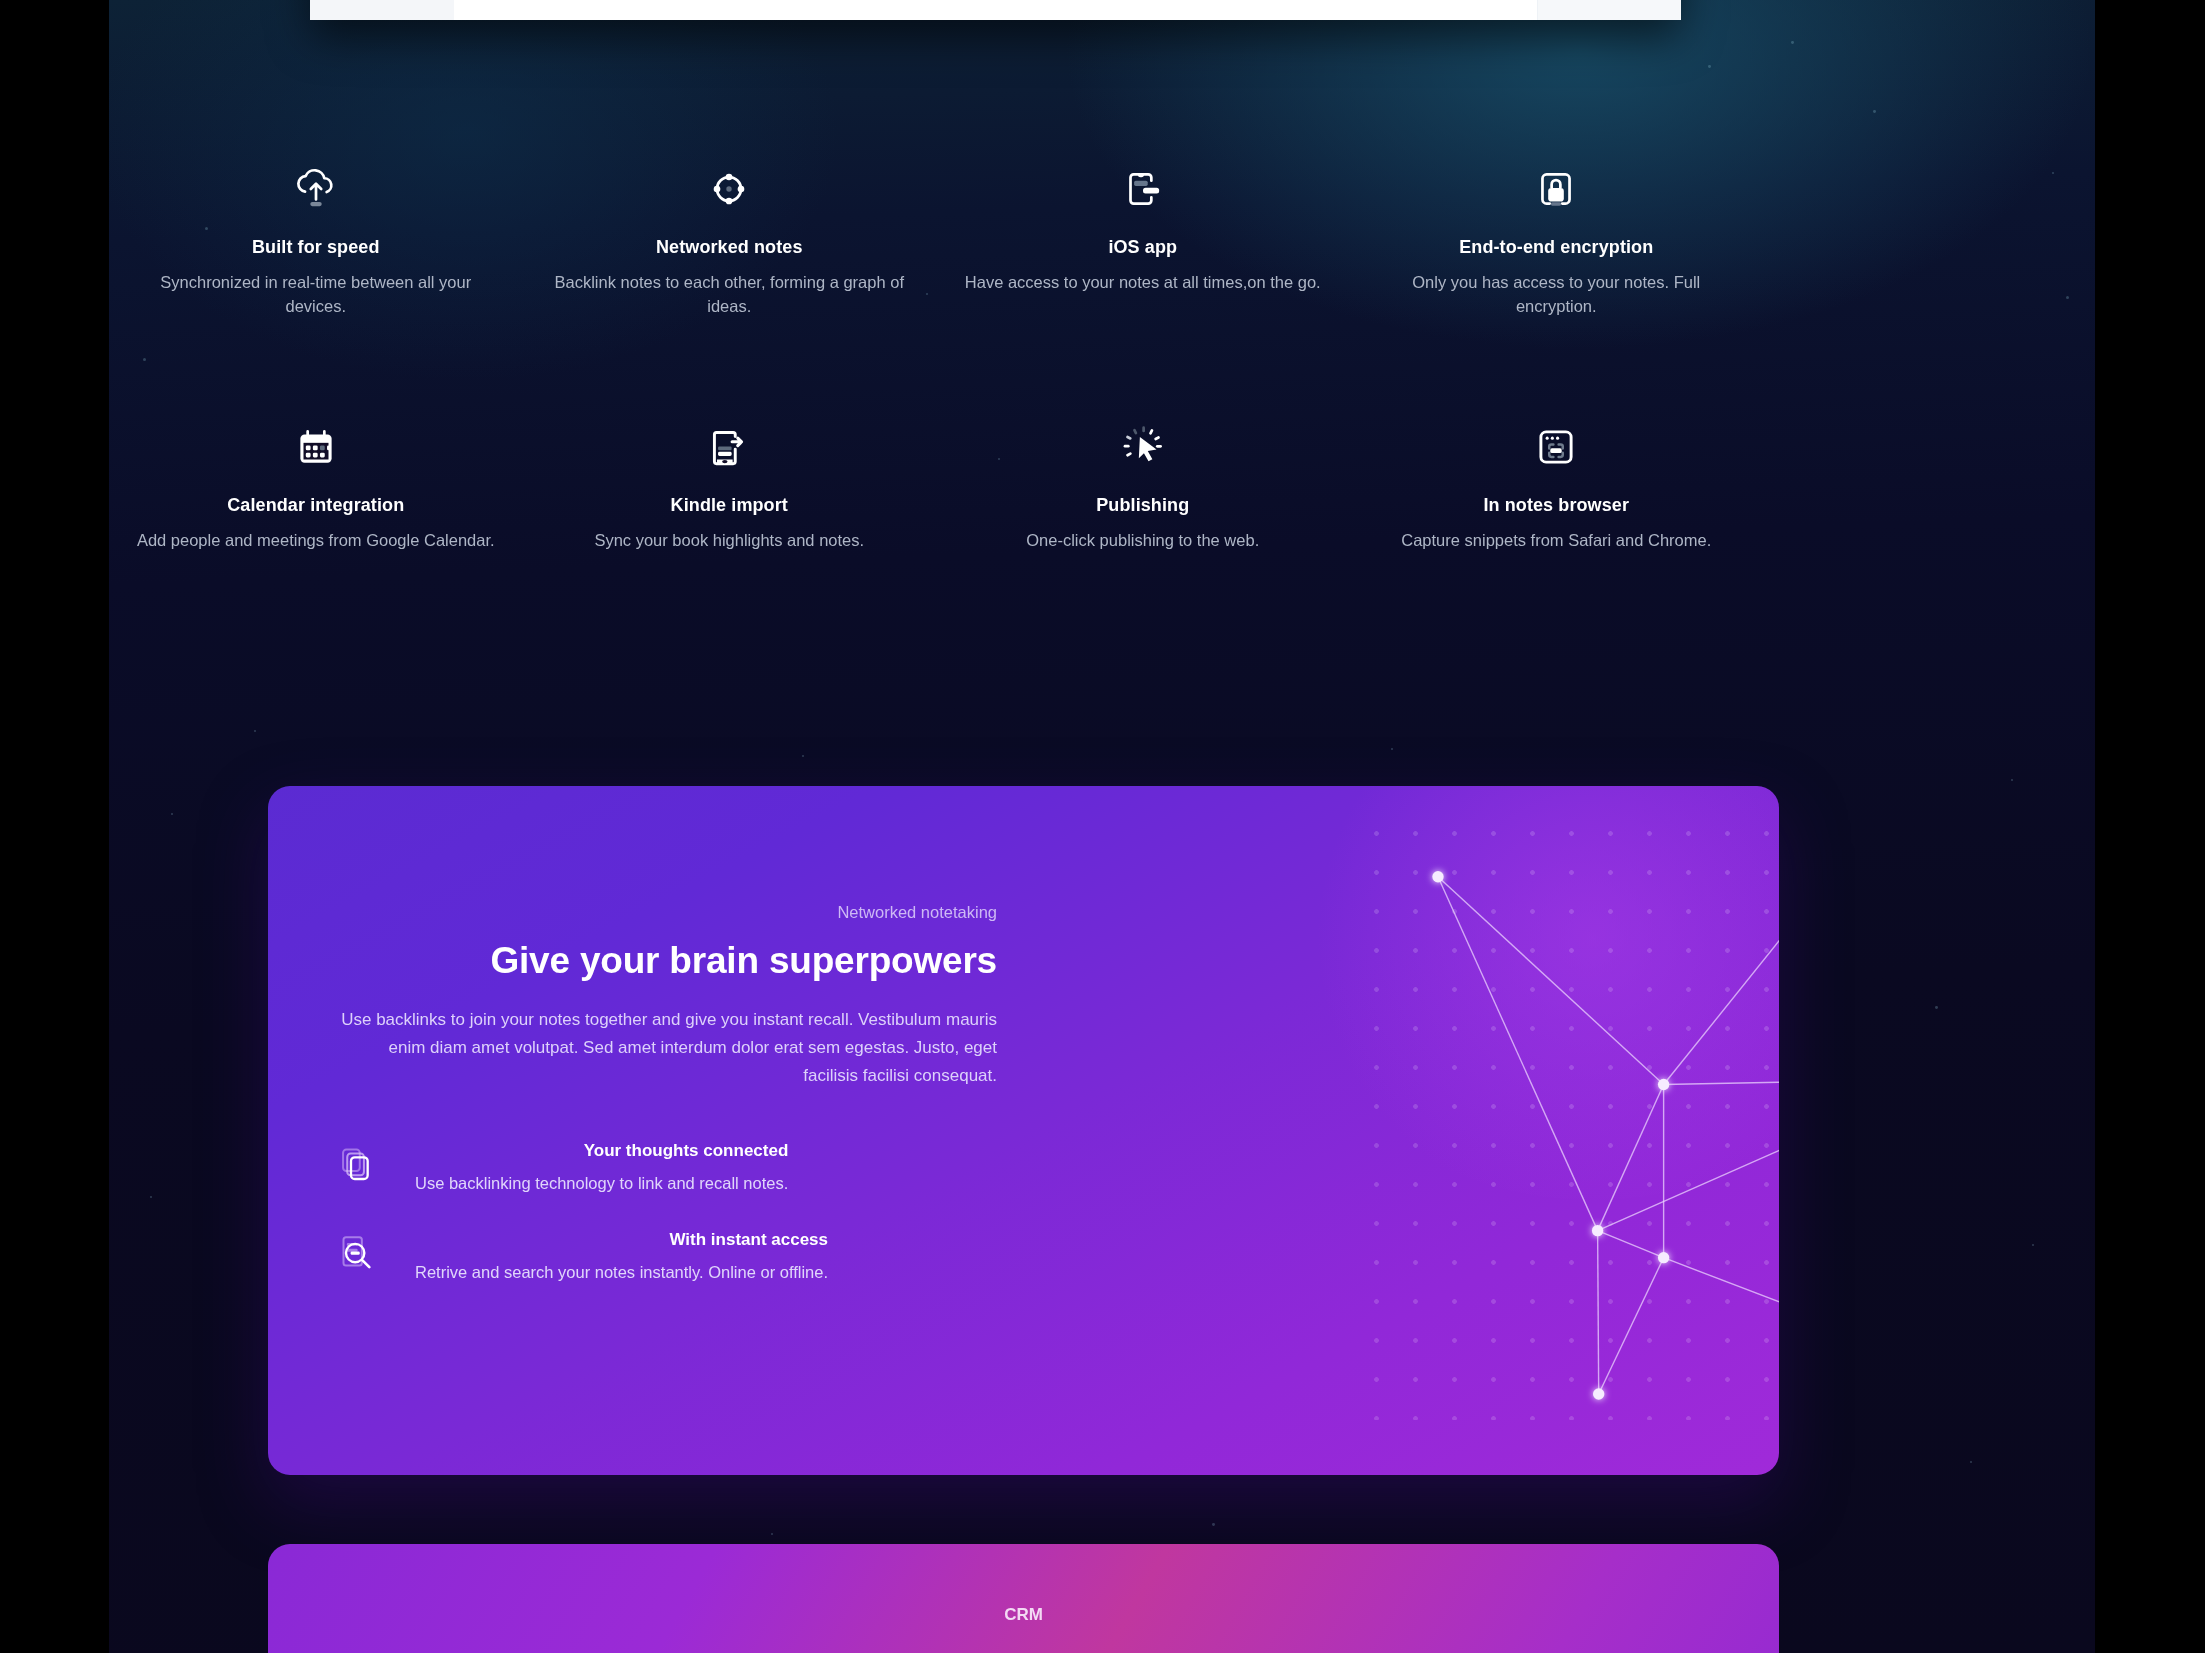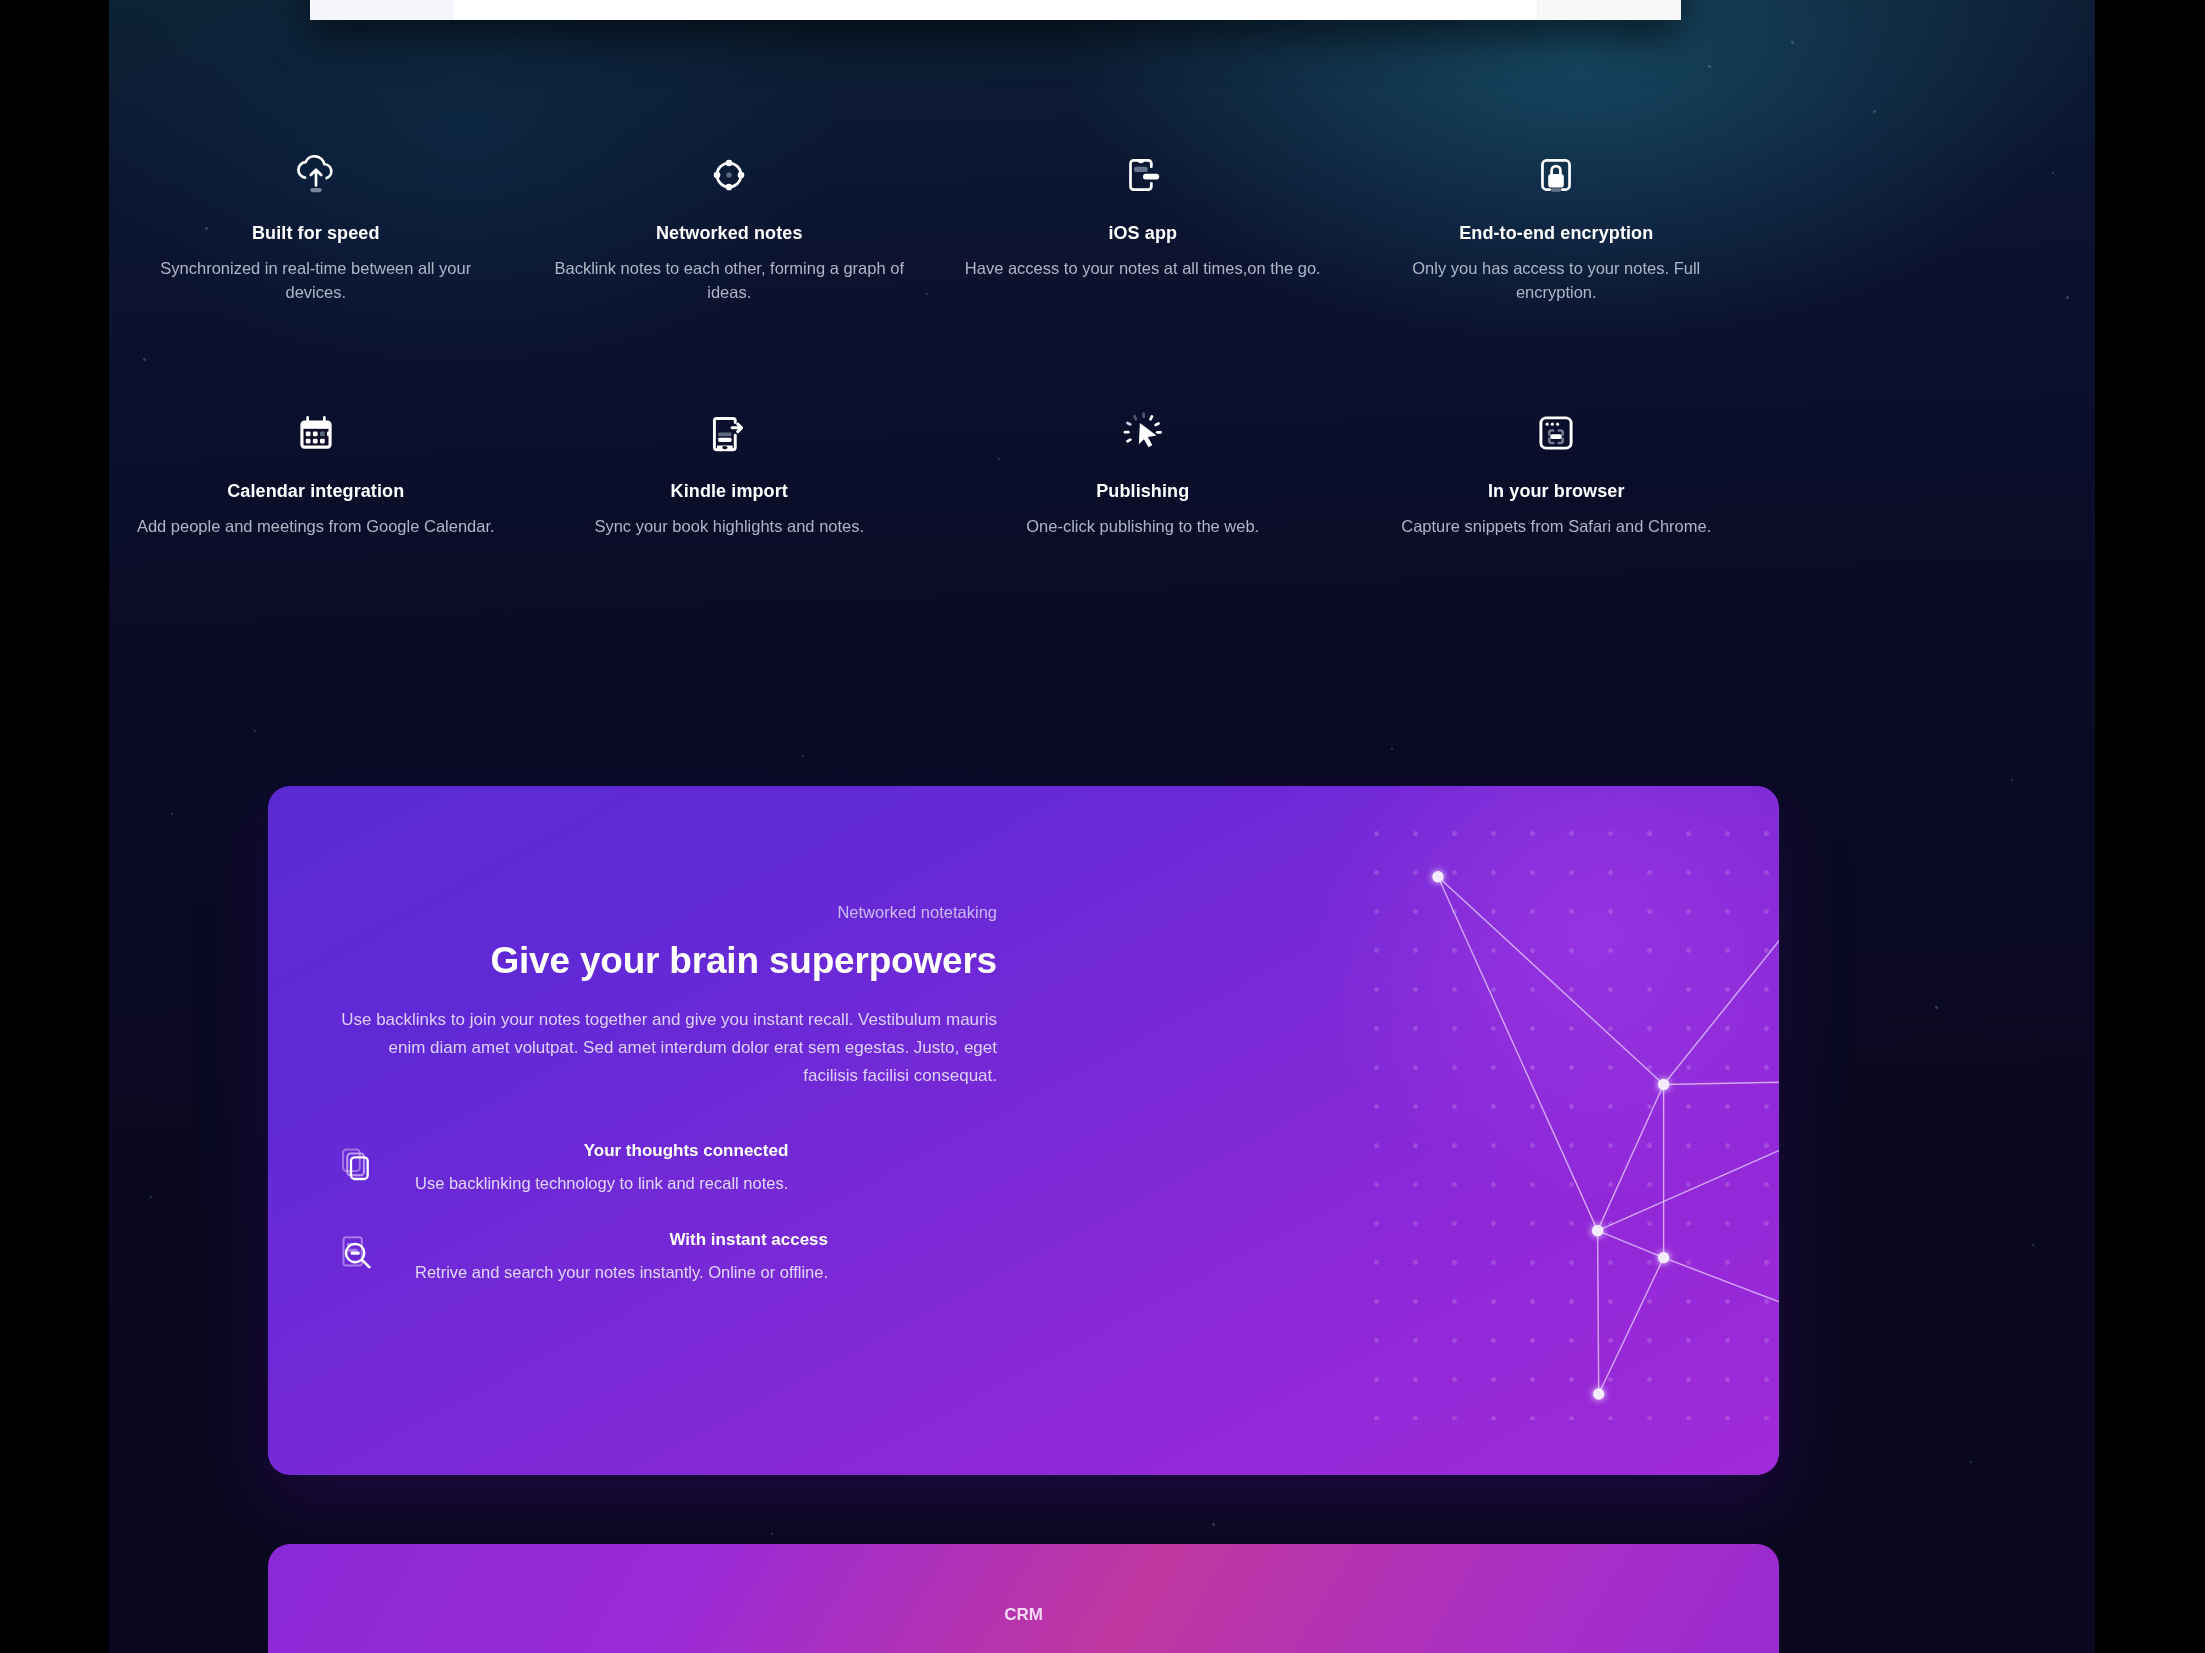--- a/index.html
+++ b/index.html
@@ -25,21 +25,21 @@
     position:absolute;left:201px;top:-207px;width:1371px;height:227px;
     background:#f7f9fb;border-radius:16.5px;
     box-shadow:0 18px 41px rgba(0,0,0,.55);
   }
   #app-window .col-left{position:absolute;left:0;top:0;width:144px;height:100%;background:#f4f6f9;border-right:0.7px solid #e7ecf1;}
   #app-window .col-right{position:absolute;right:0;top:0;width:143px;height:100%;background:#f6f8fa;border-left:0.7px solid #eef2f6;}
   #app-window .doc{position:absolute;left:144px;top:0;right:143px;height:100%;background:#fff;}
   #todo-text{position:absolute;left:363px;top:194px;font-size:14.5px;color:#2a2f38;letter-spacing:0.1px;}
 
   
-  #features{position:absolute;left:0;top:141px;width:1654px;}
+  #features{position:absolute;left:0;top:155px;width:1654px;}
   .feat-row{display:flex;}
   .feat{flex:1;text-align:center;padding:0 27.6px;box-sizing:border-box;}
   .feat-ico{height:59px;display:flex;align-items:flex-end;justify-content:center;margin-bottom:23.4px;}
   .feat-ico svg{display:block;}
   .feat-title{font-size:18px;font-weight:700;color:#ffffff;letter-spacing:0.1px;margin-bottom:13px;}
   .feat-desc{font-size:16.5px;line-height:1.44;color:#aeb6c6;font-weight:400;max-width:400px;margin:0 auto;}
   #feat-row-2{margin-top:94px;}
 
   
   #brain-card{
@@ -228,21 +228,21 @@
     <circle cx="25.5" cy="15.5" r="1.5" fill="#fff"></circle>
     <g stroke="#6f7b8d" stroke-width="2.4" stroke-linecap="round">
       <path d="M17.5 25.5v-2a2 2 0 0 1 2-2h2"></path>
       <path d="M30.5 25.5v-2a2 2 0 0 0-2-2h-2"></path>
       <path d="M17.5 29.5v2a2 2 0 0 0 2 2h2"></path>
       <path d="M30.5 29.5v2a2 2 0 0 1-2 2h-2"></path>
     </g>
     <rect x="18.5" y="25.2" width="11" height="4.6" rx="1.6" fill="#fff"></rect>
               </svg>
             </div>
-            <div class="feat-title">In your browser</div>
+            <div class="feat-title">In notes browser</div>
             <div class="feat-desc">Capture snippets from Safari and Chrome.</div>
           </div>
         </div>
     </div>
 
     <div id="brain-card">
       <div class="glow-a"></div>
 
       <div id="graph">
         <div class="gdot-grid"></div>

